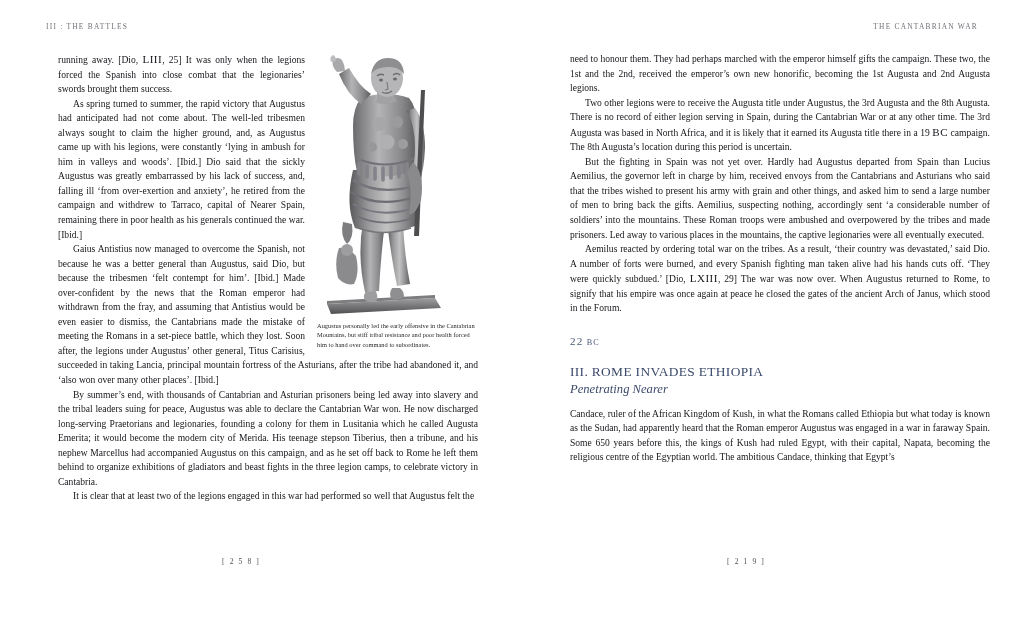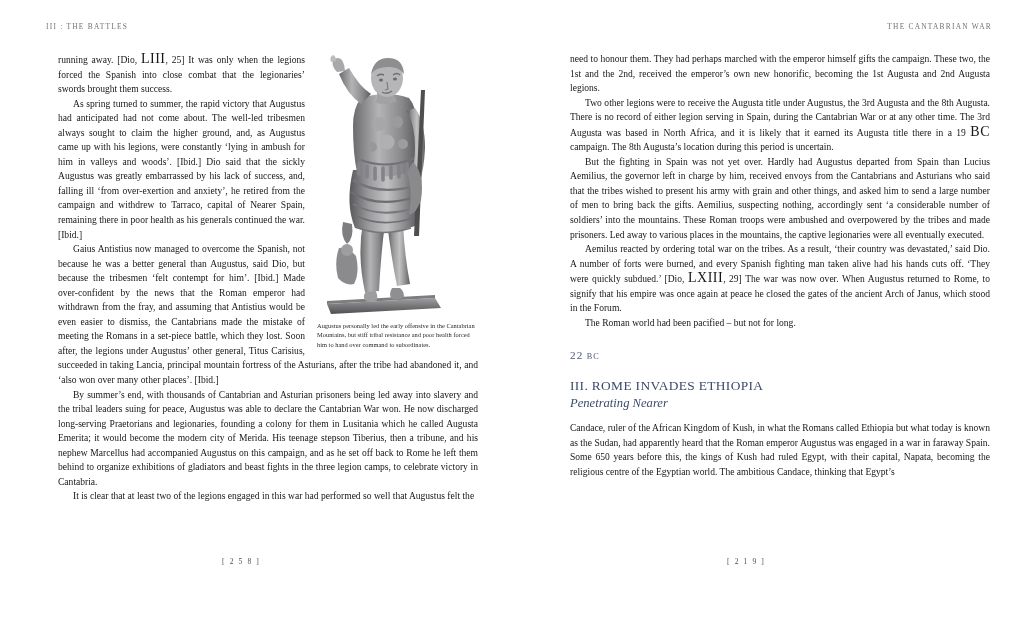--- a/index.html
+++ b/index.html
@@ -16,21 +16,21 @@
   .runhead{
     position:absolute;top:22px;
     font-size:7.4px;
     letter-spacing:1.25px;
     color:#6f7278;
     font-variant:small-caps;
     text-transform:uppercase;
     white-space:nowrap;
   }
   .runhead.left{left:46px;}
-  .runhead.right{right:32px;}
+  .runhead.right{right:46px;}
 
   
   .col{
     position:absolute;
     top:52px;
     width:420px;
     font-size:9.55px;
     line-height:14.55px;
     text-align:justify;
     text-justify:inter-word;
@@ -102,21 +102,21 @@
   .folio{
     position:absolute;bottom:22px;
     font-size:7.6px;
     letter-spacing:1.6px;
     color:#4d5056;
     white-space:nowrap;
   }
   .folio.left{left:222px;}
   .folio.right{left:727px;}
 
-  .sc{font-variant:small-caps;letter-spacing:0.5px;font-size:14px;}
+  .sc{font-variant:small-caps;letter-spacing:0.5px;font-size:11px;}
 </style>
 </head>
 <body>
 
 <div class="spread">
 
   <div class="runhead left">III : THE BATTLES</div>
   <div class="runhead right">THE CANTABRIAN WAR</div>
 
   <div class="col left">
@@ -205,21 +205,20 @@
     <p class="ind">Gaius Antistius now managed to overcome the Spanish, not because he was a better general than Augustus, said Dio, but because the tribesmen ‘felt contempt for him’. [Ibid.] Made over-confident by the news that the Roman emperor had withdrawn from the fray, and assuming that Antistius would be even easier to dismiss, the Cantabrians made the mistake of meeting the Romans in a set-piece battle, which they lost. Soon after, the legions under Augustus’ other general, Titus Carisius, succeeded in taking Lancia, principal mountain fortress of the Asturians, after the tribe had abandoned it, and ‘also won over many other places’. [Ibid.]</p>
     <p class="ind">By summer’s end, with thousands of Cantabrian and Asturian prisoners being led away into slavery and the tribal leaders suing for peace, Augustus was able to declare the Cantabrian War won. He now discharged long-serving Praetorians and legionaries, founding a colony for them in Lusitania which he called Augusta Emerita; it would become the modern city of Merida. His teenage stepson Tiberius, then a tribune, and his nephew Marcellus had accompanied Augustus on this campaign, and as he set off back to Rome he left them behind to organize exhibitions of gladiators and beast fights in the three legion camps, to celebrate victory in Cantabria.</p>
     <p class="ind">It is clear that at least two of the legions engaged in this war had performed so well that Augustus felt the</p>
   </div>
 
   <div class="col right">
     <p>need to honour them. They had perhaps marched with the emperor himself gifts the campaign. These two, the 1st and the 2nd, received the emperor’s own new honorific, becoming the 1st Augusta and 2nd Augusta legions.</p>
     <p class="ind">Two other legions were to receive the Augusta title under Augustus, the 3rd Augusta and the 8th Augusta. There is no record of either legion serving in Spain, during the Cantabrian War or at any other time. The 3rd Augusta was based in North Africa, and it is likely that it earned its Augusta title there in a 19 <span class="sc">BC</span> campaign. The 8th Augusta’s location during this period is uncertain.</p>
     <p class="ind">But the fighting in Spain was not yet over. Hardly had Augustus departed from Spain than Lucius Aemilius, the governor left in charge by him, received envoys from the Cantabrians and Asturians who said that the tribes wished to present his army with grain and other things, and asked him to send a large number of men to bring back the gifts. Aemilius, suspecting nothing, accordingly sent ‘a considerable number of soldiers’ into the mountains. These Roman troops were ambushed and overpowered by the tribes and made prisoners. Led away to various places in the mountains, the captive legionaries were all eventually executed.</p>
     <p class="ind">Aemilus reacted by ordering total war on the tribes. As a result, ‘their country was devastated,’ said Dio. A number of forts were burned, and every Spanish fighting man taken alive had his hands cuts off. ‘They were quickly subdued.’ [Dio, <span class="sc">LXIII</span>, 29] The war was now over. When Augustus returned to Rome, to signify that his empire was once again at peace he closed the gates of the ancient Arch of Janus, which stood in the Forum.</p>
-    <p class="ind">The Roman world had been pacified – but not for long.</p>
 
     <div class="sect">
       <div class="year"><span>22</span><span class="bc"> BC</span></div>
       <div class="h1">III. ROME INVADES ETHIOPIA</div>
       <div class="h2">Penetrating Nearer</div>
     </div>
 
     <p>Candace, ruler of the African Kingdom of Kush, in what the Romans called Ethiopia but what today is known as the Sudan, had apparently heard that the Roman emperor Augustus was engaged in a war in faraway Spain. Some 650 years before this, the kings of Kush had ruled Egypt, with their capital, Napata, becoming the religious centre of the Egyptian world. The ambitious Candace, thinking that Egypt’s</p>
   </div>
 

